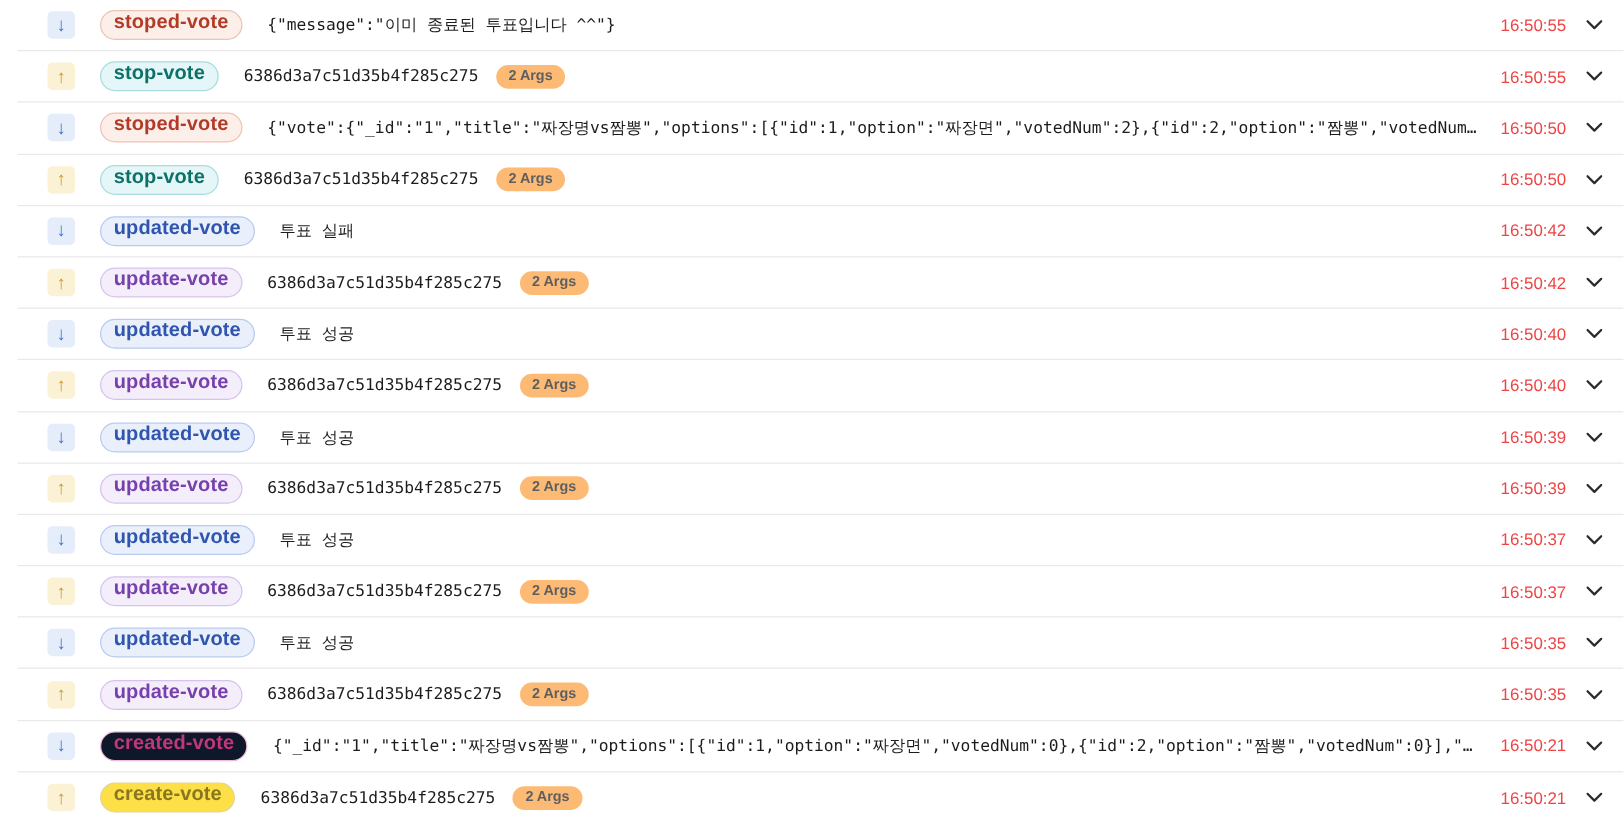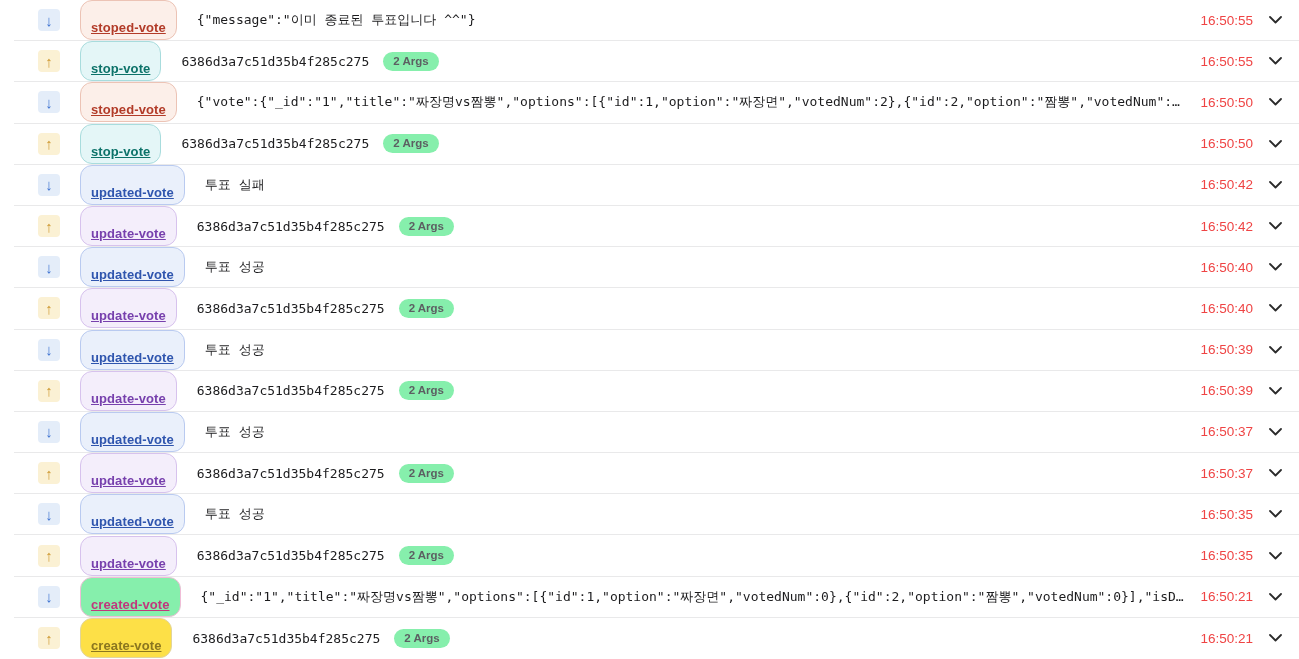--- a/index.html
+++ b/index.html
@@ -29,46 +29,45 @@
     display: flex;
     align-items: center;
     justify-content: center;
     font-size: 15px;
     font-weight: 700;
     line-height: 1;
   }
   .badge {
     flex: none;
     margin-left: 20px;
-    padding: 19px 10px 4px 10px;
+    padding: 0 10px 4px 10px;
     border: 1px solid transparent;
     border-radius: 12px;
-    font-size: 13px;
+    font-size: 16px;
     font-weight: 700;
     letter-spacing: 0.1px;
     white-space: nowrap;
-    text-decoration: underline;
   }
   .content {
     margin-left: 20px;
     font-family: "DejaVu Sans Mono", monospace;
     font-size: 13px;
     color: #1c1c1e;
     white-space: nowrap;
     overflow: hidden;
     text-overflow: ellipsis;
     min-width: 0;
     flex: 0 1 auto;
   }
   .args {
     flex: none;
     margin-left: 14px;
     padding: 3px 10px 4px 10px;
     border-radius: 11px;
-    background: #86efac;
+    background: #fdba74;
     color: #5c5f62;
     font-size: 11.5px;
     font-weight: 700;
     white-space: nowrap;
   }
   .time {
     flex: none;
     margin-left: auto;
     padding-left: 16px;
     font-size: 13.5px;
@@ -267,21 +266,21 @@
     <span class="time">16:50:35</span>
     <span class="chevron">
       <svg width="13" height="8" viewBox="0 0 13 8" fill="none">
         <path d="M1 1 L6.5 6.5 L12 1" stroke="#2b2b2b" stroke-width="1.8" stroke-linecap="round" stroke-linejoin="round"></path>
       </svg>
     </span>
   </div>
 
   <div class="row">
     <span class="arrow" style="color: rgb(63, 116, 209); background: rgb(228, 237, 249);">↓</span>
-    <span class="badge" style="color: rgb(192, 55, 124); background: #86efac; border-color: rgb(240, 188, 215);">created-vote</span>
+    <span class="badge" style="color: rgb(192, 55, 124); background: #0f172a; border-color: rgb(240, 188, 215);">created-vote</span>
     <span class="content">{"_id":"1","title":"짜장명vs짬뽕","options":[{"id":1,"option":"짜장면","votedNum":0},{"id":2,"option":"짬뽕","votedNum":0}],"isDoing":true}</span>
 
     <span class="time">16:50:21</span>
     <span class="chevron">
       <svg width="13" height="8" viewBox="0 0 13 8" fill="none">
         <path d="M1 1 L6.5 6.5 L12 1" stroke="#2b2b2b" stroke-width="1.8" stroke-linecap="round" stroke-linejoin="round"></path>
       </svg>
     </span>
   </div>
 

